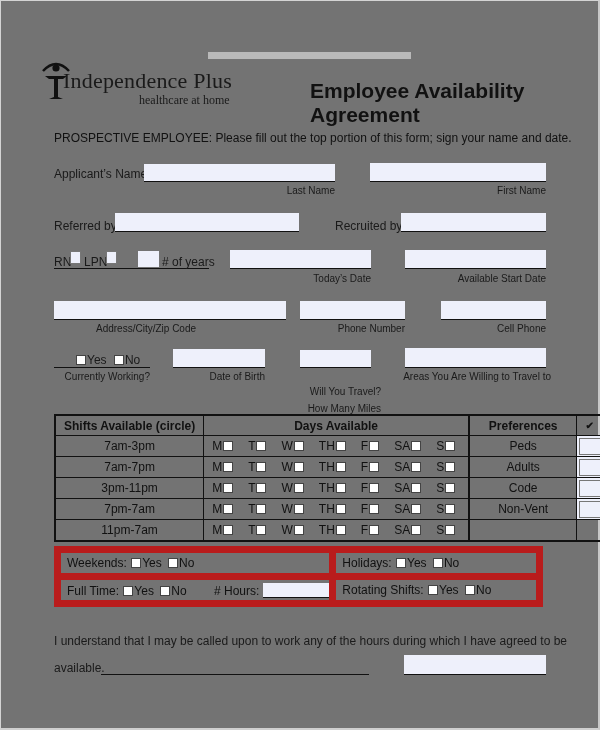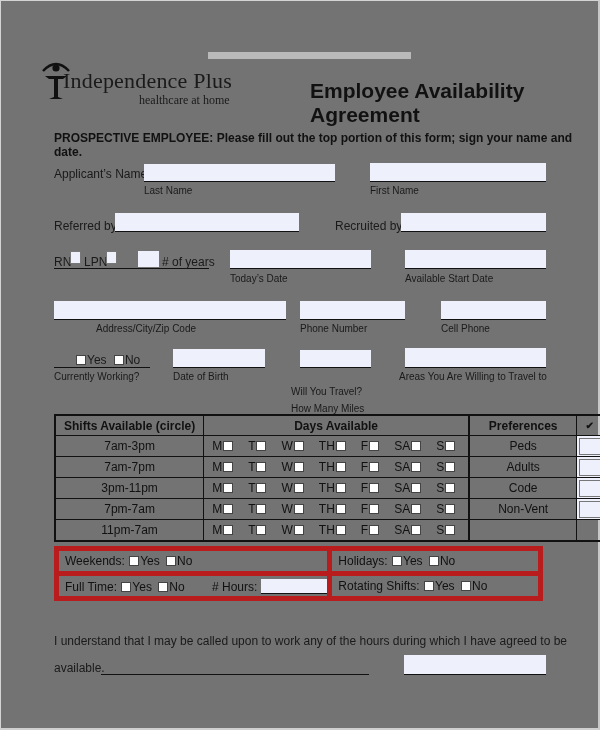--- a/index.html
+++ b/index.html
@@ -3,38 +3,38 @@
 <meta charset="utf-8">
 <style>
   html, body { margin: 0; padding: 0; }
   body { width: 600px; height: 730px; background: #ffffff; position: relative; overflow: hidden; font-family: "Liberation Sans", sans-serif; color: #111; }
   .page { position: absolute; left: 0; top: 0; width: 597px; height: 727px; border: 1px solid #d4d4d4; border-right: 2px solid #c8c8c8; border-bottom: 2px solid #cfcfcf; background: #737373; }
   .abs { position: absolute; }
   .graybar { left: 207px; top: 51px; width: 203px; height: 7px; background: #b9b9b9; }
   .logo-text { left: 62px; top: 67px; font-family: "Liberation Serif", serif; font-size: 22px; letter-spacing: 0.2px; color: #1a1a1a; }
   .logo-sub { left: 138px; top: 92px; font-family: "Liberation Serif", serif; font-size: 12px; color: #1a1a1a; }
   .doc-title { left: 309px; top: 78px; font-size: 21px; font-weight: bold; color: #111; }
-  .instr { left: 53px; top: 130px; font-size: 12px; font-weight: bold; color: #111; }
+  .instr { left: 53px; top: 130px; font-size: 12px; font-weight: normal; color: #111; }
   .lbl { font-size: 12px; color: #1a1a1a; white-space: nowrap; }
-  .cap { font-size: 10px; color: #1a1a1a; white-space: nowrap; text-align: left; }
+  .cap { font-size: 10px; color: #1a1a1a; white-space: nowrap; text-align: right; }
   .field { position: absolute; background: #eef0fb; border: none; border-bottom: 1.5px solid #111; box-sizing: border-box; padding: 0; margin: 0; outline: none; font-family: "Liberation Sans", sans-serif; }
   .field-plain { position: absolute; background: transparent; border: none; border-bottom: 1.5px solid #111; box-sizing: border-box; }
   .cb { display: inline-block; width: 8px; height: 8px; border: 1px solid #444; background: #fff; vertical-align: -1px; margin: 0 1px; cursor: pointer; }
   .cb-lg { position: absolute; width: 11px; height: 13px; border: 1px solid #777; background: #eef0fb; box-sizing: border-box; cursor: pointer; }
   
   table.grid { position: absolute; left: 53px; top: 413px; width: 550px; border-collapse: collapse; font-size: 12px; border: 2px solid #111; }
   table.grid td, table.grid th { border: 1px solid #111; height: 20px; padding: 0; text-align: center; }
   table.grid th { font-weight: bold; font-size: 12px; height: 19px; }
   table.grid .thick-l { border-left: 2px solid #111; }
   .daycell { text-align: left !important; padding-left: 8px !important; white-space: nowrap; margin-top: 12px; }
   .day { display: inline-block; margin-right: 14px; }
   .day:last-child { margin-right: 0; }
   .prefchk { background: #eef0fb; outline: 1px solid #777; outline-offset: -3px; }
   table.opts { position: absolute; left: 53px; top: 545px; width: 489px; border-collapse: collapse; font-size: 12px; border: 2px solid #111; }
-  table.opts td { border: 5px solid #b91c1c; height: 20px; padding: 0 0 0 6px; text-align: left; white-space: nowrap; }
+  table.opts td { border: 7px solid #b91c1c; height: 20px; padding: 0 0 0 6px; text-align: left; white-space: nowrap; }
   table.opts td.right { border-left: 2px solid #111; }
   .hours-field { display: inline-block; width: 66px; height: 14px; background: #eef0fb; border-bottom: 1px solid #111; vertical-align: -3px; margin-left: 4px; }
   .other-field { display: inline-block; width: 180px; height: 16px; background: #eef0fb; vertical-align: -4px; }
 </style>
 </head>
 <body>
 
 <div class="page">
 
   <div class="abs graybar"></div>

